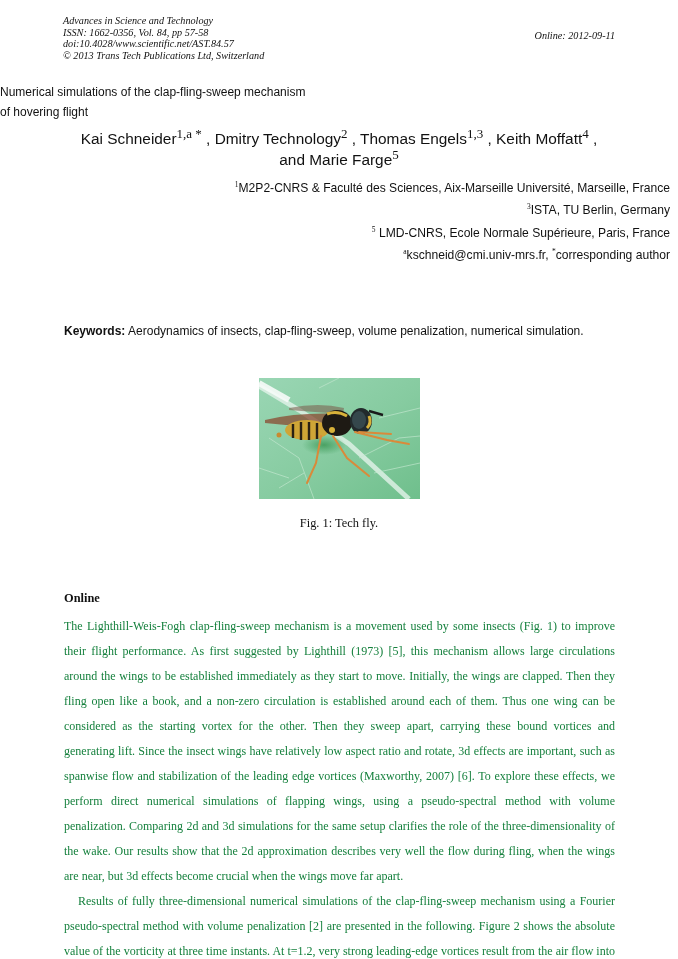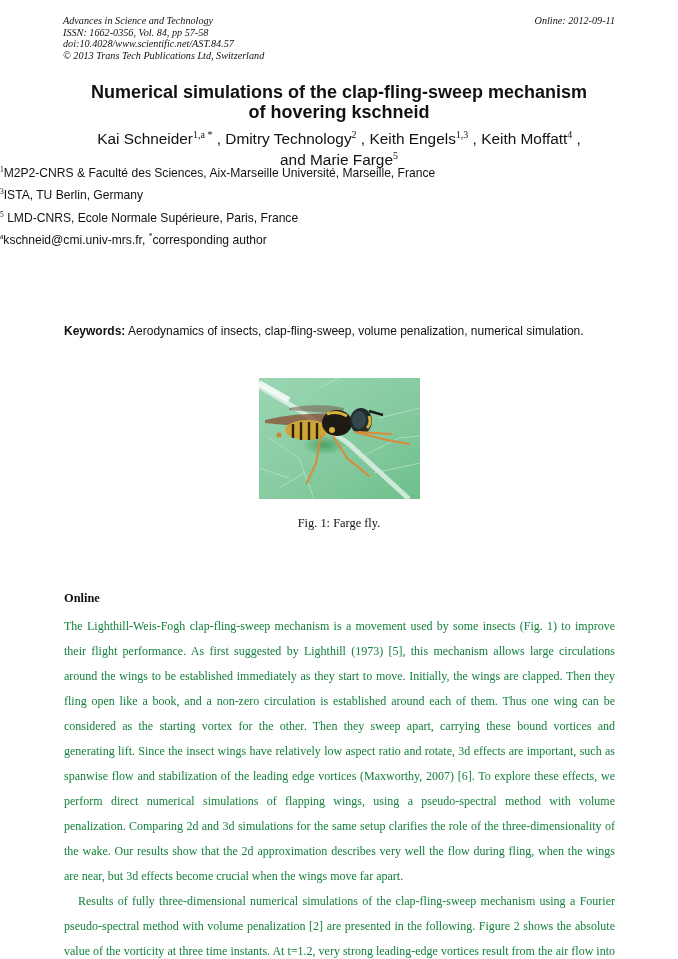--- a/index.html
+++ b/index.html
@@ -3,25 +3,25 @@
 <meta charset="utf-8">
 <style>
   html, body { margin: 0; padding: 0; }
   body {
     width: 678px; height: 959px; background: #ffffff; color: #111;
     position: relative; overflow: hidden;
     font-family: "Liberation Serif", serif;
   }
   .hdr { position: absolute; top: 15px; left: 63px; right: 63px; font-style: italic; font-size: 10.2px; line-height: 11.5px; color: #111; }
   .hdr .left div { white-space: nowrap; }
-  .hdr .right { position: absolute; top: 0; right: 0; }
-  .title { position: absolute; top: 82px; left: 0; width: 678px; text-align: center; font-family: "Liberation Sans", sans-serif; font-weight: bold; font-size: 18px; line-height: 20px; color: #111; }
+  .hdr .right { position: absolute; top: 15px; right: 0; }
+  .title { position: absolute; top: 82px; left: 0; width: 678px; text-align: left; font-family: "Liberation Sans", sans-serif; font-weight: normal; font-size: 12px; line-height: 20px; color: #111; }
   .authors { position: absolute; top: 128px; left: 0; width: 678px; text-align: center; font-family: "Liberation Sans", sans-serif; font-size: 15.4px; line-height: 21px; color: #111; }
-  .authors sup { font-size: 10px; vertical-align: 6px; line-height: 0; font-family: "Liberation Serif", serif; }
-  .affils { position: absolute; top: 164px; left: 0; width: 670px; text-align: left; font-family: "Liberation Sans", sans-serif; font-size: 12.1px; color: #111; }
+  .authors sup { font-size: 13px; vertical-align: 6px; line-height: 0; font-family: "Liberation Serif", serif; }
+  .affils { position: absolute; top: 179px; left: 0; width: 670px; text-align: right; font-family: "Liberation Sans", sans-serif; font-size: 12.1px; color: #111; }
   .affils div { height: 22.4px; line-height: 18px; }
   .affils sup { font-size: 7.5px; vertical-align: 5px; line-height: 0; font-family: "Liberation Serif", serif; }
   .keywords { position: absolute; top: 324px; left: 64px; right: 50px; font-family: "Liberation Sans", sans-serif; font-size: 12px; color: #111; white-space: nowrap; }
   .keywords b { font-weight: bold; }
   .figure { position: absolute; top: 378px; left: 259px; width: 161px; height: 121px; overflow: hidden; }
   .caption { position: absolute; top: 516px; left: 0; width: 678px; text-align: center; font-size: 12.4px; color: #111; }
   .section-head { position: absolute; top: 591px; left: 64px; font-weight: bold; font-size: 12.4px; color: #111; }
   .body-text { position: absolute; top: 614px; left: 64px; width: 551px; font-size: 12px; line-height: 25px; text-align: justify; color: #15803d; }
   .body-text p { margin: 0; }
   .body-text p.indent { text-indent: 14px; }
@@ -34,26 +34,26 @@
     <div>Advances in Science and Technology</div>
     <div>ISSN: 1662-0356, Vol. 84, pp 57-58</div>
     <div>doi:10.4028/www.scientific.net/AST.84.57</div>
     <div>© 2013 Trans Tech Publications Ltd, Switzerland</div>
   </div>
   <div class="right">Online: 2012-09-11</div>
 </div>
 
 <div class="title">
   <div>Numerical simulations of the clap-fling-sweep mechanism</div>
-  <div>of hovering kschneid</div>
+  <div>of hovering flight</div>
 </div>
 
 <div class="authors">
   <div>
-    <span>Kai Schneider</span><sup>1,a *</sup><span> , </span><span>Dmitry Technology</span><sup>2</sup><span> , </span><span>Keith Engels</span><sup>1,3</sup><span> , </span><span>Keith Moffatt</span><sup>4</sup><span> , </span>
+    <span>Kai Schneider</span><sup>1,a *</sup><span> , </span><span>Dmitry Technology</span><sup>2</sup><span> , </span><span>Thomas Engels</span><sup>1,3</sup><span> , </span><span>Keith Moffatt</span><sup>4</sup><span> , </span>
   </div>
   <div>
     <span>and </span><span>Marie Farge</span><sup>5</sup>
   </div>
 </div>
 
 <div class="affils">
   <div><sup>1</sup><span>M2P2-CNRS &amp; Faculté des Sciences, Aix-Marseille Université, Marseille, France</span></div>
   <div><sup>3</sup><span>ISTA, TU Berlin, Germany</span></div>
   <div><sup>5</sup>&nbsp;<span>LMD-CNRS, Ecole Normale Supérieure, Paris, France</span></div>
@@ -109,19 +109,19 @@
 
     <g stroke="#d98a3a" stroke-width="2" fill="none" stroke-linecap="round">
       <path d="M62 58 L57 85 L48 105"></path>
       <path d="M74 58 L88 80 L110 98"></path>
       <path d="M96 54 L128 62 L150 66"></path>
       <path d="M100 54 L132 56"></path>
     </g>
     <circle cx="20" cy="57" r="2.5" fill="#c98a30"></circle>
   </svg>
 </div>
-<div class="caption">Fig.  1: Farge fly.</div>
+<div class="caption">Fig.  1: Tech fly.</div>
 
 <div class="section-head">Online</div>
 <div class="body-text">
   <p>The Lighthill-Weis-Fogh clap-fling-sweep mechanism is a movement used by some insects (Fig. 1) to improve their flight performance. As first suggested by Lighthill (1973) [5], this mechanism allows large circulations around the wings to be established immediately as they start to move. Initially, the wings are clapped. Then they fling open like a book, and a non-zero circulation is established around each of them. Thus one wing can be considered as the starting vortex for the other. Then they sweep apart, carrying these bound vortices and generating lift. Since the insect wings have relatively low aspect ratio and rotate, 3d effects are important, such as spanwise flow and stabilization of the leading edge vortices (Maxworthy, 2007) [6]. To explore these effects, we perform direct numerical simulations of flapping wings, using a pseudo-spectral method with volume penalization. Comparing 2d and 3d simulations for the same setup clarifies the role of the three-dimensionality of the wake. Our results show that the 2d approximation describes very well the flow during fling, when the wings are near, but 3d effects become crucial when the wings move far apart.</p>
   <p class="indent">Results of fully three-dimensional numerical simulations of the clap-fling-sweep mechanism using a Fourier pseudo-spectral method with volume penalization [2] are presented in the following. Figure 2 shows the absolute value of the vorticity at three time instants. At t=1.2, very strong leading-edge vortices result from the air flow into the opening space between the wings. A vortex which reconnects the wing ends forms a horseshoe shape at later times. Another interesting point of investigation is that not all rotating wings produce stable leading-edge vortices.</p>
 </div>
 
 </body></html>

